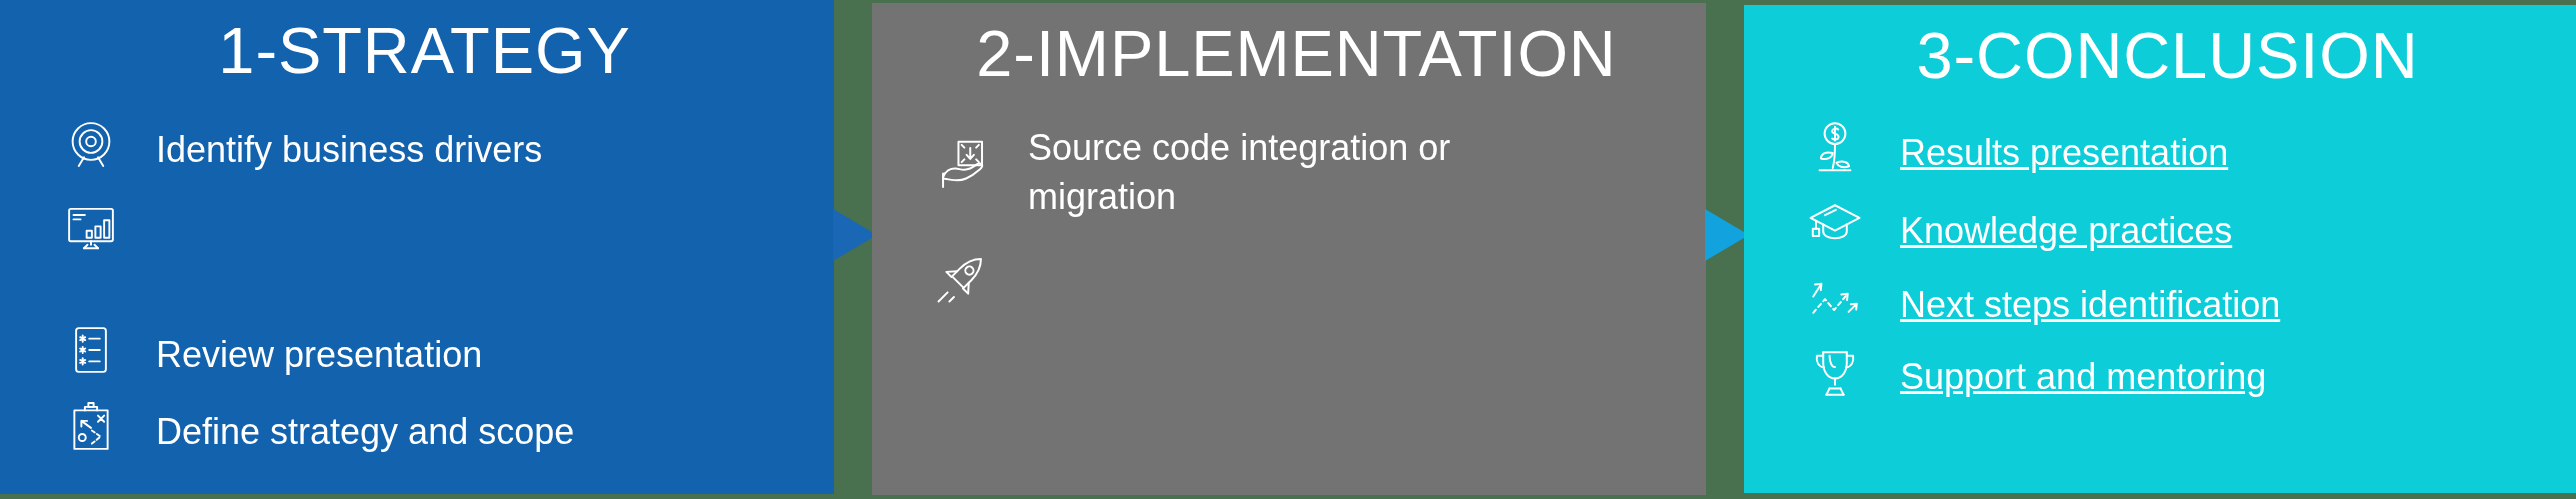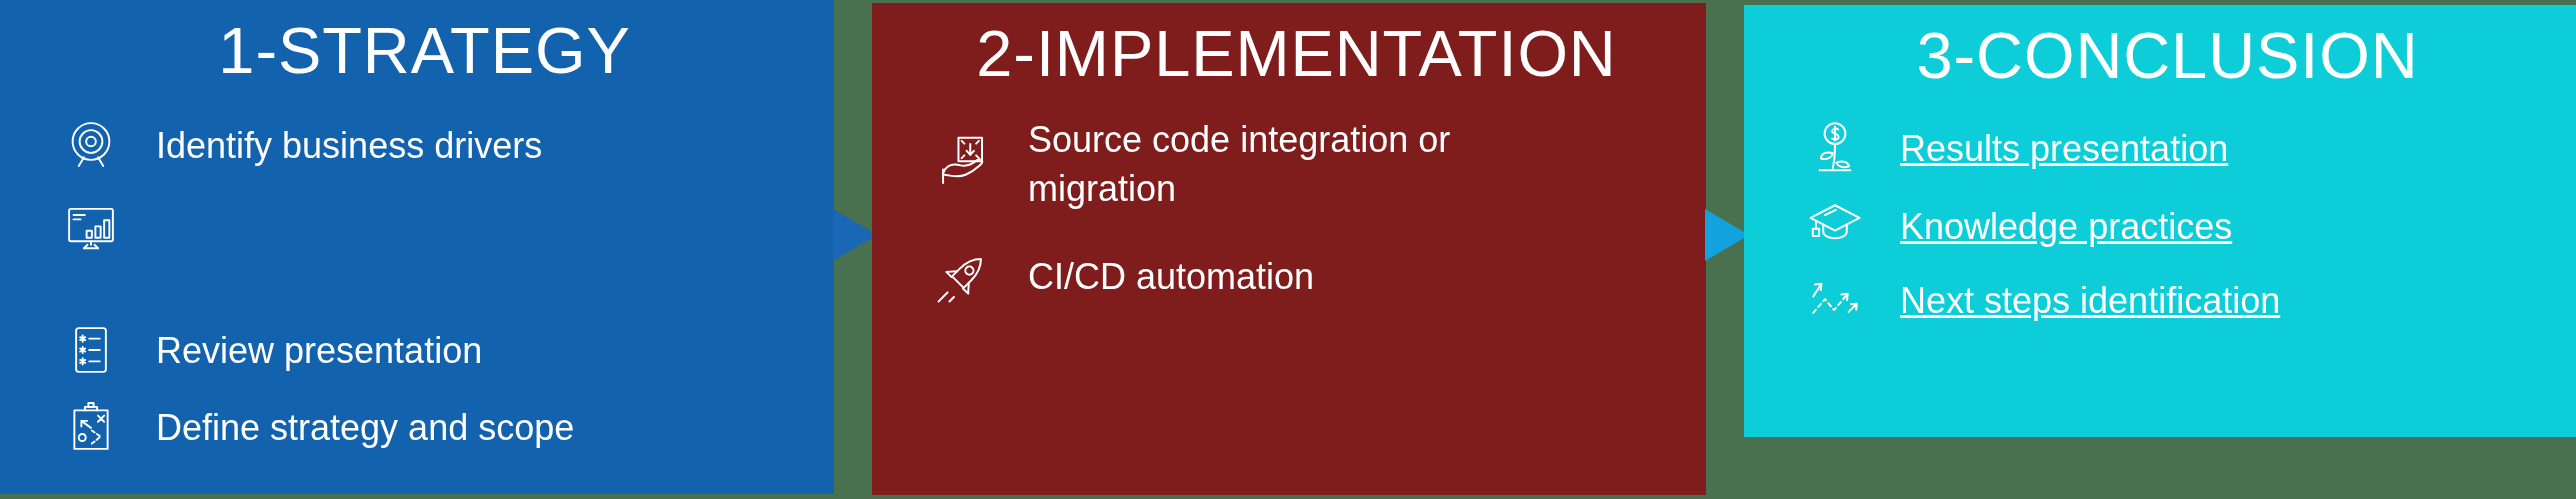--- a/index.html
+++ b/index.html
@@ -3,29 +3,29 @@
 <meta charset="utf-8">
 <style>
   html,body{margin:0;padding:0;background:#497150;}
   .canvas{
     position:relative;width:2576px;height:499px;overflow:hidden;
     font-family:"Liberation Sans","DejaVu Sans",sans-serif;
   }
   .panel{position:absolute;}
   .panel-1{left:0;top:0;width:834px;height:494px;}
   .panel-2{left:872px;top:2.8px;width:834px;height:492px;}
-  .panel-3{left:1744px;top:4.7px;width:832px;height:432px;}
+  .panel-3{left:1744px;top:4.7px;width:832px;height:488px;}
   .panel-title{
     position:absolute;top:13px;left:15px;right:0;text-align:center;
     color:#ffffff;font-size:65px;line-height:75px;font-weight:400;letter-spacing:0.9px;
   }
   .row{position:absolute;left:60px;display:flex;align-items:center;color:#ffffff;}
   .icon-box{width:62px;height:62px;flex:none;display:flex;align-items:center;justify-content:center;}
   .icon-box svg{display:block;}
-  .item-text{margin-left:34px;font-size:36px;line-height:49px;font-weight:400;}
+  .item-text{margin-left:34px;font-size:36px;line-height:49px;font-weight:400;margin-top:8px;}
   .panel-1 .item-text{max-width:580px;}
   .panel-2 .item-text{max-width:552px;}
   .panel-3 .item-text{max-width:673px;text-decoration:underline;}
   .p1r1{top:114px}.p1r2{top:198px}.p1r3{top:319px}.p1r4{top:396px}
   .p2r1{top:112px}.p2r2{top:243px}.p2r3{top:324px}
   .p3r1{top:113px}.p3r2{top:191px}.p3r3{top:265px}.p3r4{top:337px}
   .arrow{
     position:absolute;width:0;height:0;top:209px;
     border-top:26px solid transparent;border-bottom:26px solid transparent;
     border-left:44px solid transparent;
@@ -94,21 +94,21 @@
           <path d="M21 25 l11 8 M21 25 h6.5 M21 25 v6.5"></path>
           <path d="M33 36 L43 43 L33 51" stroke-dasharray="4 3"></path>
         </svg>
       </div>
       <div class="item-text">Define strategy and scope</div>
     </div>
   </div>
 
   <div class="arrow arrow-1" style="border-left-color: rgb(26, 104, 181);"></div>
 
-  <div class="panel panel-2" style="background-color: #7f1d1d;">
+  <div class="panel panel-2" style="background-color: #737373;">
     <div class="panel-title">2-IMPLEMENTATION</div>
 
     <div class="row p2r1">
       <div class="icon-box">
         <svg width="58" height="58" viewBox="0 0 64 64" class="ic">
           <rect x="27" y="3" width="26" height="26"></rect>
           <path d="M40 10 v11 M36 17.5 l4 4.5 l4 -4.5"></path>
           <path d="M30.5 6.5 l3 3 M49.5 6.5 l-3 3 M30.5 25.5 l3 -3 M49.5 25.5 l-3 -3"></path>
           <path d="M10 38 v15"></path>
           <path d="M10 42 c2.5 -6.5 8 -10 14 -9.5 c3.5 0.3 6 1.6 9.5 1.4 c4.5 -0.3 8.5 -2 12 -4.8 c2.6 -2 6 -3 7.3 -1.2 c1.2 1.7 -0.4 4 -2.4 5.8 c-4.5 4 -9.5 7.5 -15 9.9 c-5 2.2 -10.5 2.3 -16 1.5 l-9.4 -1.5"></path>
@@ -122,21 +122,20 @@
         <svg width="58" height="58" viewBox="0 0 64 64" class="ic">
           <g transform="rotate(45 32 32)">
             <path d="M32 4 c6 6 9 14 9 24 v12 h-18 v-12 c0 -10 3 -18 9 -24 z"></path>
             <circle cx="32" cy="22" r="4.5"></circle>
             <path d="M23 32 l-8 9 h8 M41 32 l8 9 h-8"></path>
           </g>
           <path d="M15 49 L5 59"></path>
           <path d="M22 54 l-5 5"></path>
         </svg>
       </div>
-      <div class="item-text">CI/CD automation</div>
     </div>
 
   </div>
 
   <div class="arrow arrow-2" style="border-left-color: rgb(18, 163, 222);"></div>
 
   <div class="panel panel-3" style="background-color: rgb(12, 205, 216);">
     <div class="panel-title">3-CONCLUSION</div>
 
     <div class="row p3r1">
@@ -172,16 +171,32 @@
         <svg width="58" height="58" viewBox="0 0 64 64" class="ic">
           <path d="M8 27 L17 13 M17 13 l-7 0.7 M17 13 l-0.7 7"></path>
           <path d="M8 45 L21 30 L31 42 L46 24" stroke-dasharray="4.5 4"></path>
           <path d="M46 24 l-7 0.7 M46 24 l-0.7 7"></path>
           <path d="M47 44 l9 -9 M56 35 l-6.5 0.6 M56 35 l-0.6 6.5"></path>
         </svg>
       </div>
       <div class="item-text">Next steps identification</div>
     </div>
 
+    <div class="row p3r4">
+      <div class="icon-box">
+        <svg width="58" height="58" viewBox="0 0 64 64" class="ic">
+          <path d="M19 9 h26"></path>
+          <path d="M19 9 v12 c0 10 5.5 17 13 17 s13 -7 13 -17 V9"></path>
+          <path d="M19 13 h-7 c-1 7 2 12 8 13"></path>
+          <path d="M45 13 h7 c1 7 -2 12 -8 13"></path>
+          <path d="M26 13 c0 7 2.5 12.5 6 12.5"></path>
+          <path d="M32 38 v7"></path>
+          <path d="M26 49 h12"></path>
+          <path d="M26 49 l-3.5 7 M38 49 l3.5 7"></path>
+          <path d="M22.5 56 h19"></path>
+        </svg>
+      </div>
+      <div class="item-text">Support and mentoring</div>
+    </div>
   </div>
 
 </div>
 
 
 </body></html>

